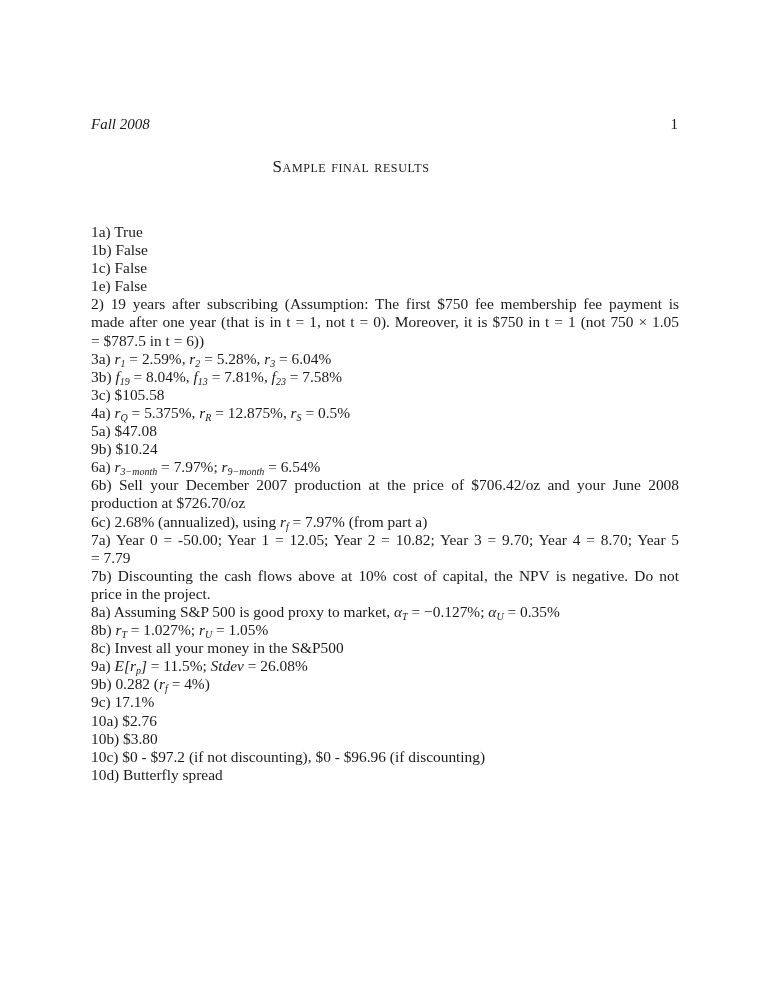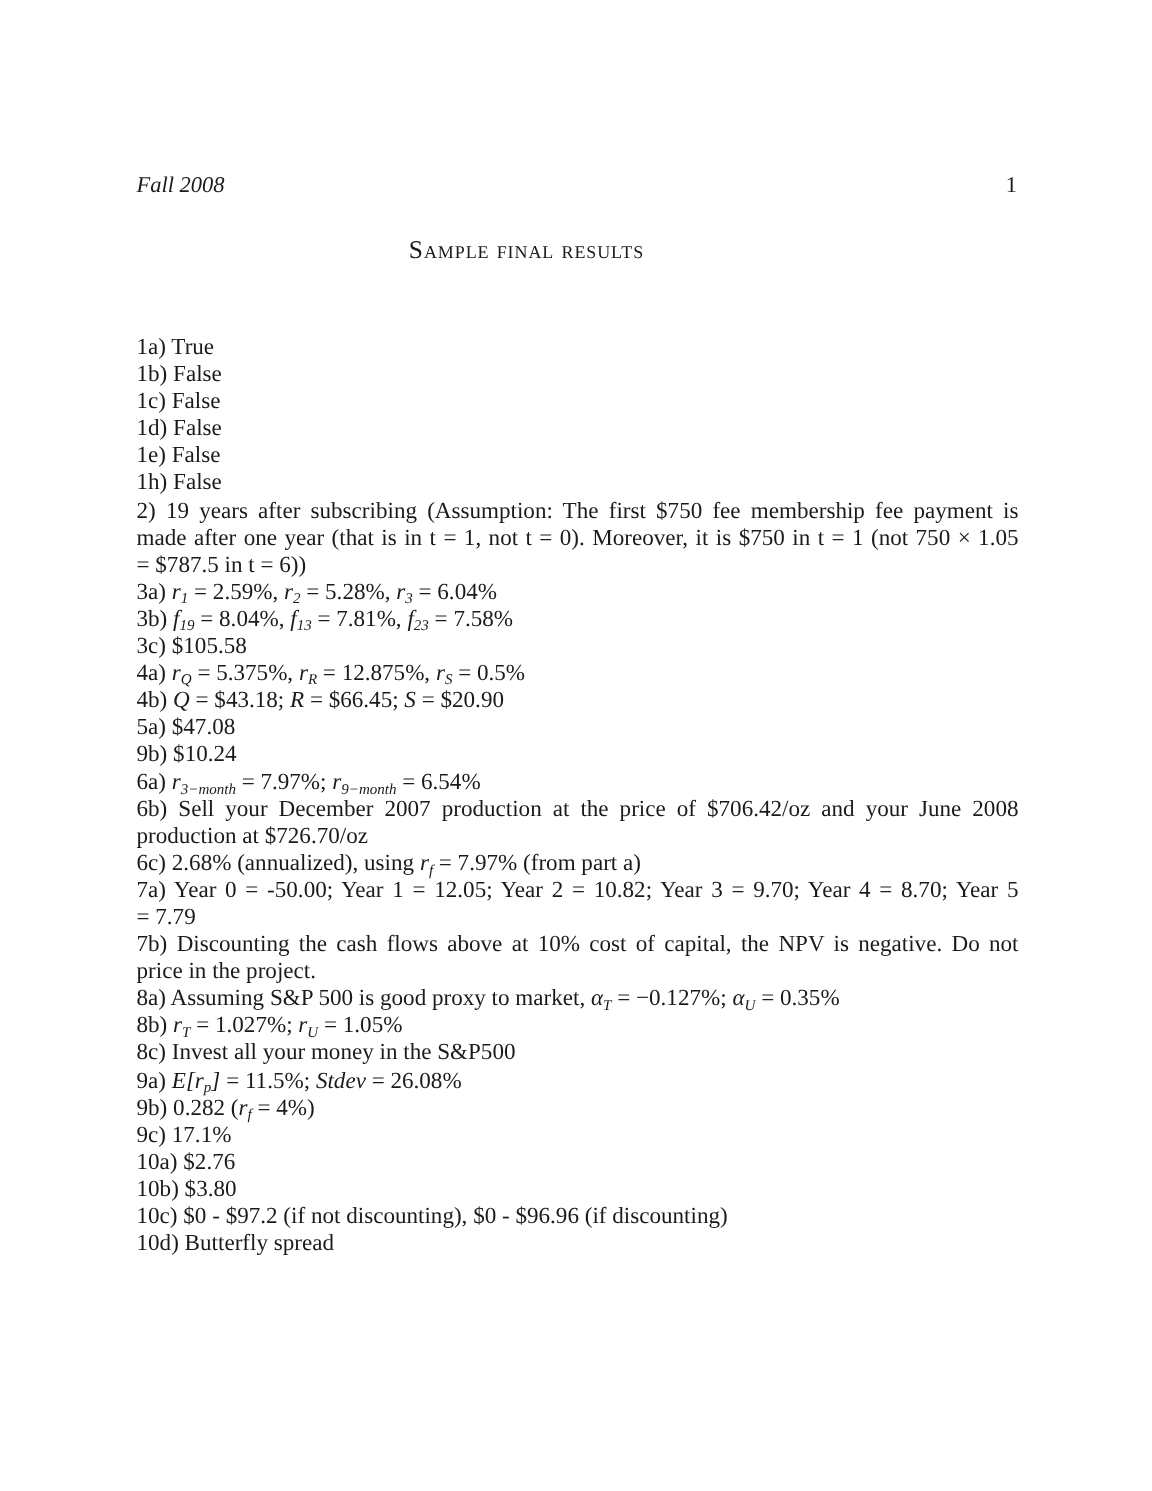--- a/index.html
+++ b/index.html
@@ -35,34 +35,31 @@
   <span class="pageno">1</span>
 </div>
 
 <div class="title">Sample final results</div>
 
 <div class="body">
 
   <span class="ln"><span>1a)</span> <span>True</span></span>
   <span class="ln"><span>1b)</span> <span>False</span></span>
   <span class="ln"><span>1c)</span> <span>False</span></span>
-  <span class="ln"><span>1d)</span> <span>False</span></span>
   <span class="ln"><span>1e)</span> <span>False</span></span>
-  <span class="ln"><span>1h)</span> <span>False</span></span>
 
   <span class="ln just"><span>2)</span> <span>19 years after subscribing (Assumption: The first $750 fee membership fee payment is</span></span>
   <span class="ln just"><span>made after one year (that is in t = 1, not t = 0). Moreover, it is $750 in t = 1 (not 750 × 1.05</span></span>
   <span class="ln"><span>= $787.5 in t = 6))</span></span>
 
   <span class="ln"><span>3a)</span> <i>r</i><sub>1</sub><span> = 2.59%, </span><i>r</i><sub>2</sub><span> = 5.28%, </span><i>r</i><sub>3</sub><span> = 6.04%</span></span>
   <span class="ln"><span>3b)</span> <i>f</i><sub>19</sub><span> = 8.04%, </span><i>f</i><sub>13</sub><span> = 7.81%, </span><i>f</i><sub>23</sub><span> = 7.58%</span></span>
   <span class="ln"><span>3c)</span> <span>$105.58</span></span>
 
   <span class="ln"><span>4a)</span> <i>r</i><sub>Q</sub><span> = 5.375%, </span><i>r</i><sub>R</sub><span> = 12.875%, </span><i>r</i><sub>S</sub><span> = 0.5%</span></span>
-  <span class="ln"><span>4b)</span> <i>Q</i><span> = $43.18; </span><i>R</i><span> = $66.45; </span><i>S</i><span> = $20.90</span></span>
 
   <span class="ln"><span>5a)</span> <span>$47.08</span></span>
   <span class="ln"><span>9b)</span> <span>$10.24</span></span>
 
   <span class="ln"><span>6a)</span> <i>r</i><sub>3−month</sub><span> = 7.97%; </span><i>r</i><sub>9−month</sub><span> = 6.54%</span></span>
   <span class="ln just"><span>6b)</span> <span>Sell your December 2007 production at the price of $706.42/oz and your June 2008</span></span>
   <span class="ln"><span>production at $726.70/oz</span></span>
   <span class="ln"><span>6c)</span> <span>2.68% (annualized), using </span><i>r</i><sub>f</sub><span> = 7.97% (from part a)</span></span>
 
   <span class="ln just"><span>7a)</span> <span>Year 0 = -50.00; Year 1 = 12.05; Year 2 = 10.82; Year 3 = 9.70; Year 4 = 8.70; Year 5</span></span>

